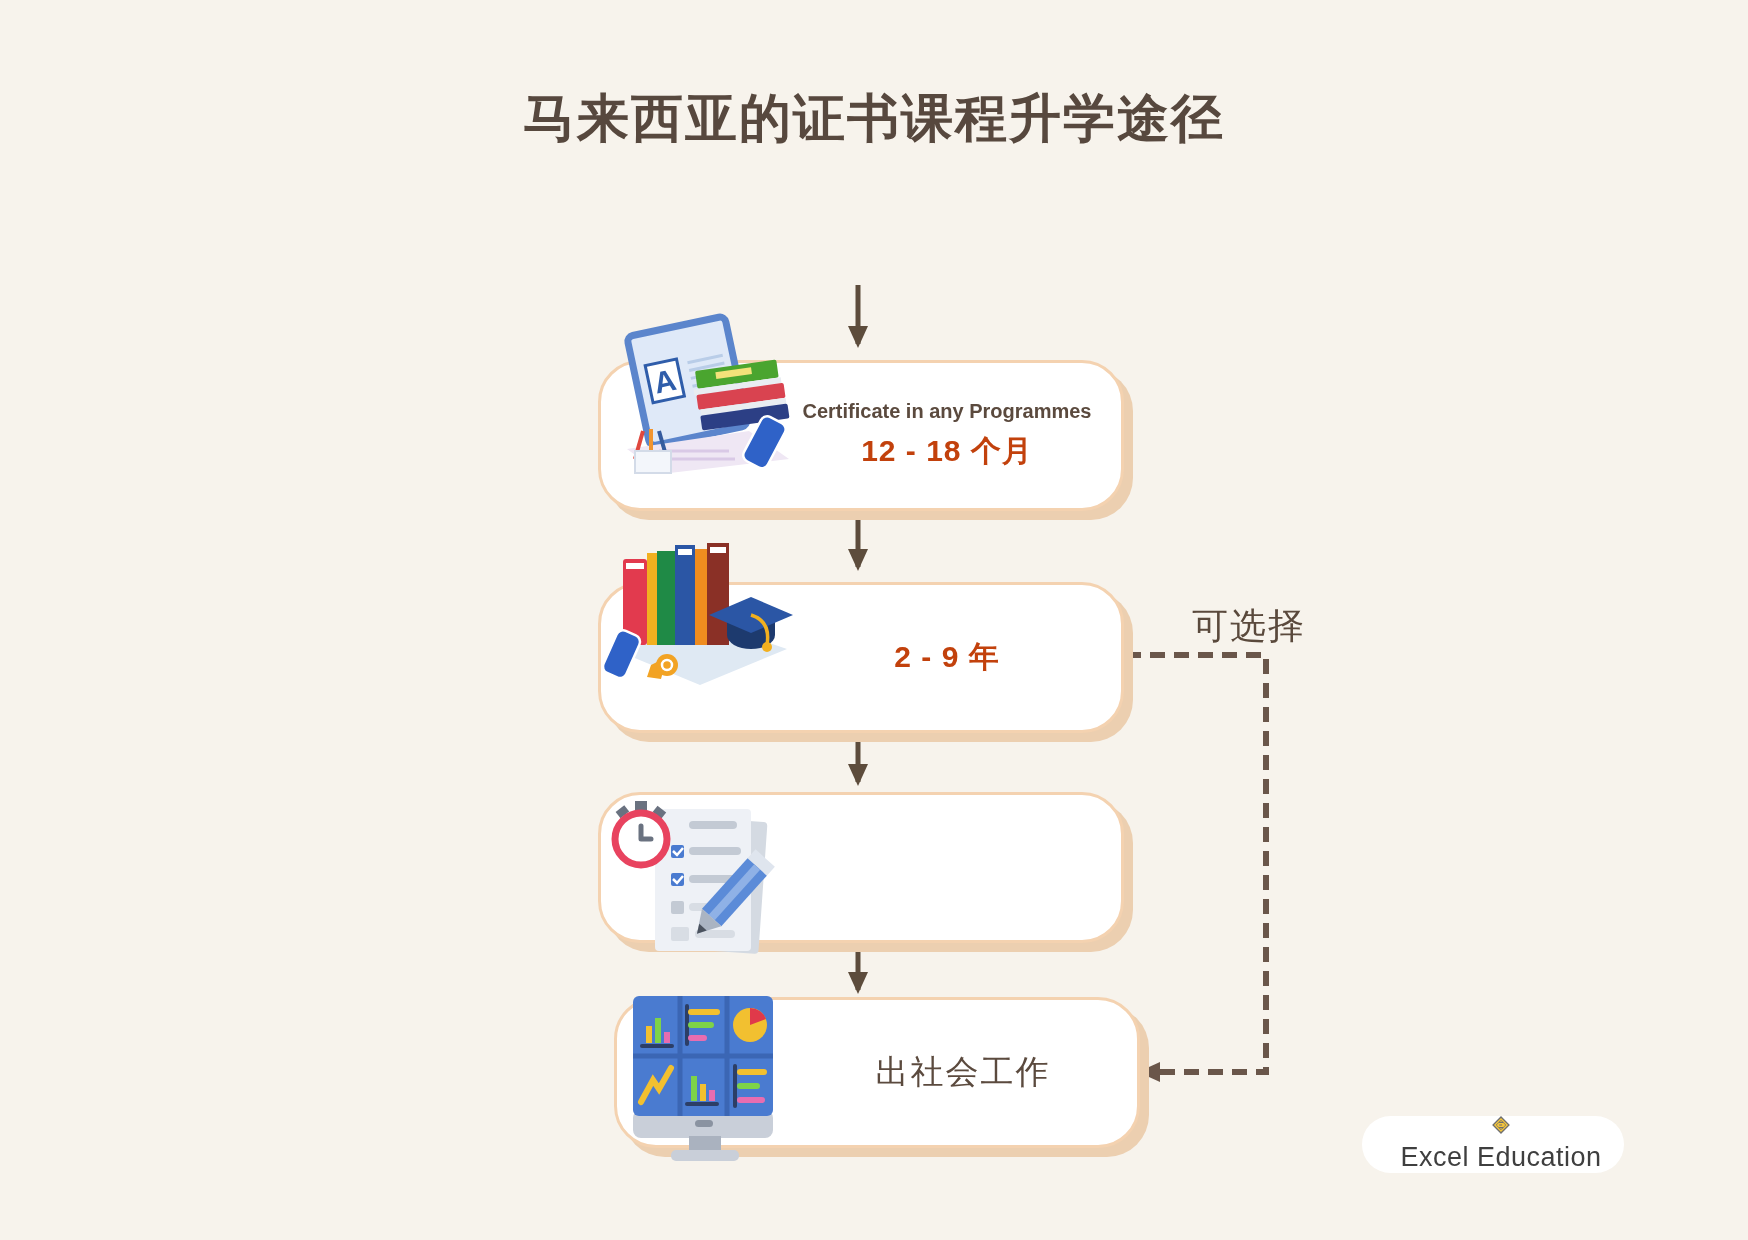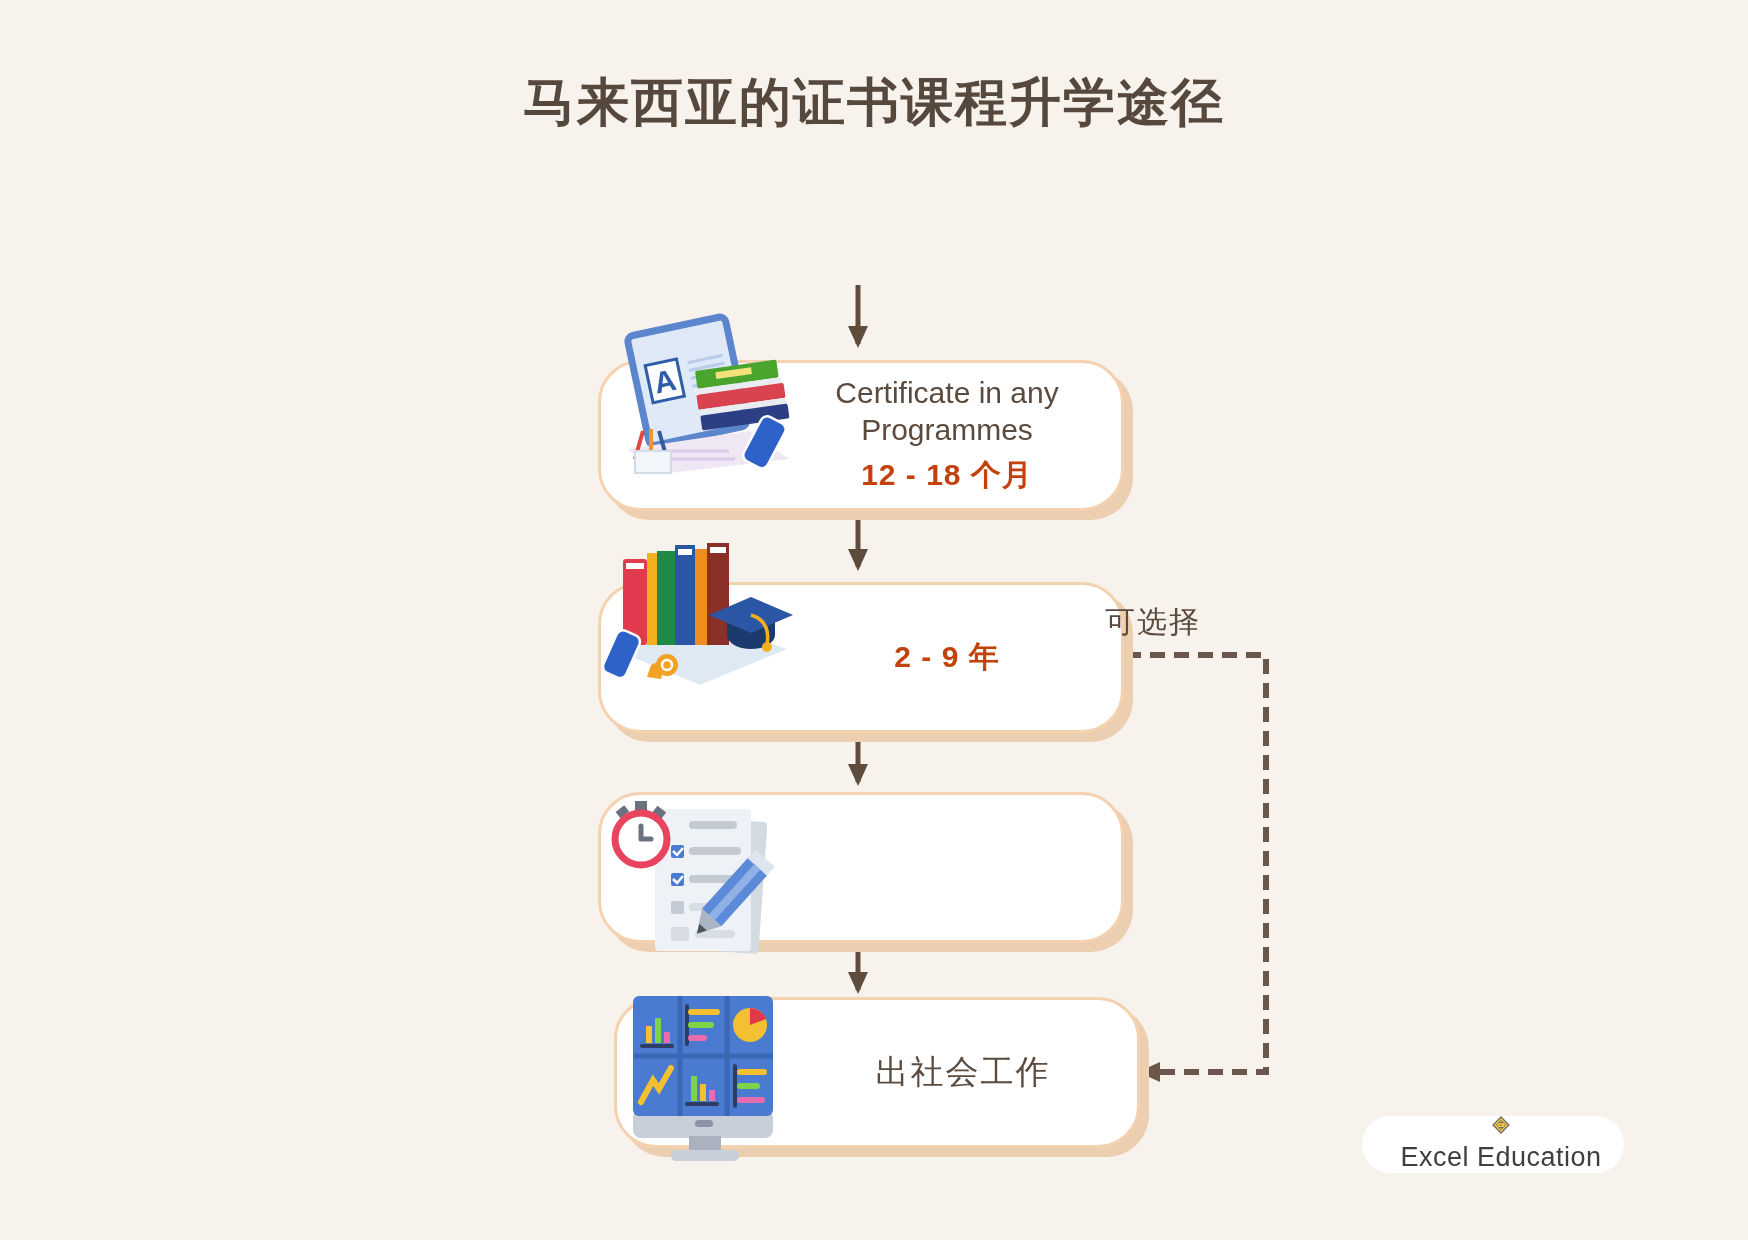--- a/index.html
+++ b/index.html
@@ -4,21 +4,21 @@
 <style>
   html,body{margin:0;padding:0;}
   body{
     width:1748px;height:1240px;
     background:#f7f3ec;
     font-family:"Liberation Sans", sans-serif;
     position:relative;overflow:hidden;
   }
   .page{position:absolute;inset:0;}
   .title{
-    position:absolute;top:68px;left:0;right:0;margin:0;
+    position:absolute;top:68px;left:0;right:0;margin:16px;
     text-align:center;font-size:52px;font-weight:700;color:#57483e;letter-spacing:2px;
   }
   .entry-pill{
     position:absolute;left:300px;top:176px;width:1122px;height:90px;
     background:#fbdcbe;border:2px solid #eac9a6;border-radius:46px;
     box-shadow:10px 12px 0 #a5795c, 14px 16px 0 #e9d0b6;
     display:flex;align-items:center;justify-content:center;
   }
   .entry-pill span{font-size:35px;font-weight:700;color:#5d4a3e;letter-spacing:1px;}
   .connectors{position:absolute;left:0;top:0;}
@@ -34,26 +34,26 @@
   .step-icon{position:absolute;overflow:visible;}
   .icon-1{left:-2px;top:-44px;}
   .icon-2{left:4px;top:-58px;}
   .icon-3{left:8px;top:4px;}
   .icon-4{left:6px;top:-8px;}
   .step-text{
     position:absolute;left:180px;right:8px;top:0;bottom:0;
     display:flex;flex-direction:column;justify-content:center;align-items:center;
     gap:7px;text-align:center;
   }
-  .step-title{font-size:30px;font-weight:400;color:#5b4a3e;line-height:1.22;max-width:330px;}
+  .step-title{font-size:20px;font-weight:700;color:#5b4a3e;line-height:1.22;max-width:330px;}
   .step-title.cjk{font-weight:500;font-size:33px;letter-spacing:2px;}
   .duration{font-size:30px;font-weight:700;color:#c2410c;letter-spacing:1px;}
   .optional-label{
-    position:absolute;left:1082px;top:602px;width:142px;
-    text-align:center;font-size:30px;font-weight:500;color:#5a493c;letter-spacing:2px;
+    position:absolute;left:1178px;top:602px;width:142px;
+    text-align:center;font-size:36px;font-weight:500;color:#5a493c;letter-spacing:2px;
   }
   .logo-pill{
     position:absolute;left:1362px;top:1116px;width:262px;height:57px;
     background:#ffffff;border-radius:29px;
     display:flex;align-items:center;justify-content:flex-start;padding-left:16px;box-sizing:border-box;gap:8px;flex-direction:column;
   }
   .logo-text{font-size:27px;font-weight:400;color:#3f3f3f;letter-spacing:0.5px;}
 </style>
 </head>
 <body>

